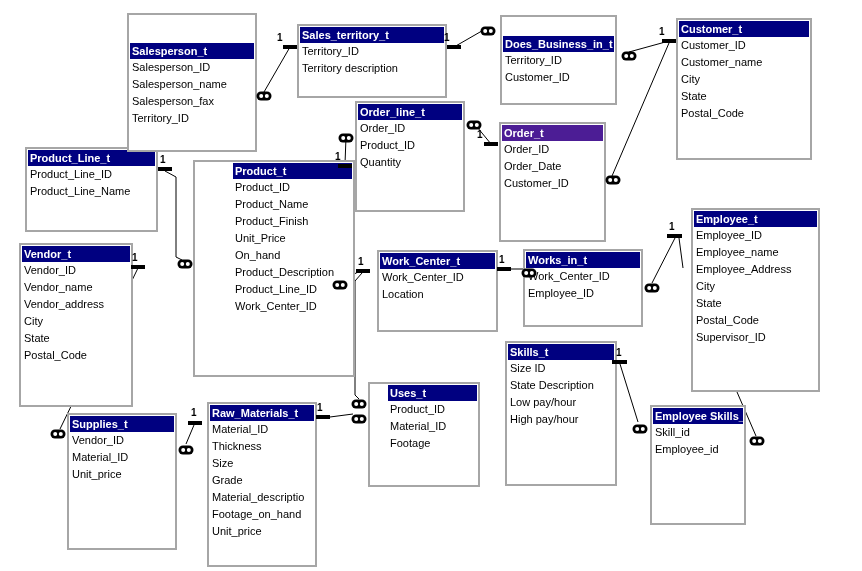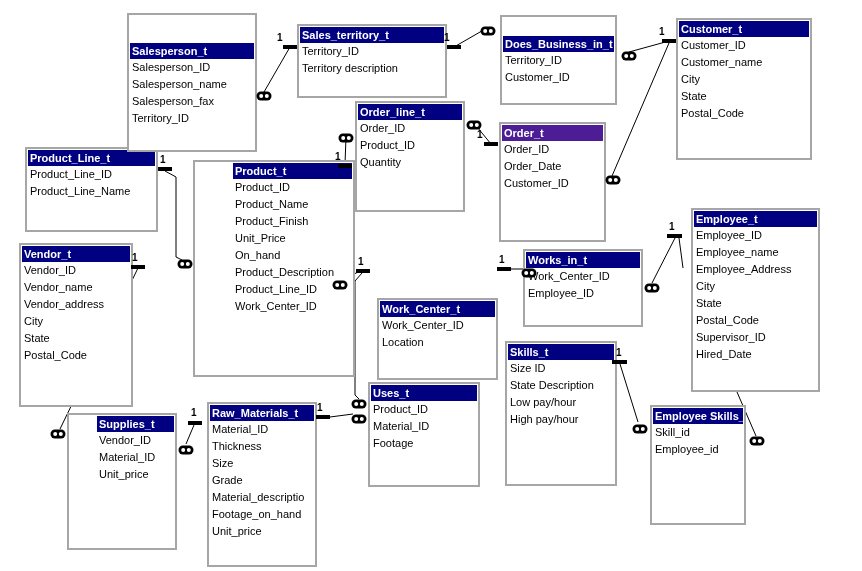--- a/index.html
+++ b/index.html
@@ -93,55 +93,54 @@
     </div>
     <div class="tbl" style="left: 19px; top: 243px; width: 114px; height: 164px; z-index: 2; border-color: rgb(166, 166, 166);">
       <div class="hdr" style="background: rgb(0, 0, 128); color: rgb(255, 255, 255);">Vendor_t</div>
       <div class="fld">Vendor_ID</div>
       <div class="fld">Vendor_name</div>
       <div class="fld">Vendor_address</div>
       <div class="fld">City</div>
       <div class="fld">State</div>
       <div class="fld">Postal_Code</div>
     </div>
-    <div class="tbl" style="left: 377px; top: 250px; width: 121px; height: 82px; z-index: 2; border-color: rgb(166, 166, 166); margin-top: 48px;">
+    <div class="tbl" style="left: 377px; top: 250px; width: 121px; height: 82px; z-index: 2; border-color: rgb(166, 166, 166);">
       <div class="hdr" style="background: rgb(0, 0, 128); color: rgb(255, 255, 255);">Work_Center_t</div>
       <div class="fld">Work_Center_ID</div>
       <div class="fld">Location</div>
     </div>
     <div class="tbl" style="left: 523px; top: 249px; width: 120px; height: 78px; z-index: 2; border-color: rgb(166, 166, 166);">
       <div class="hdr" style="background: rgb(0, 0, 128); color: rgb(255, 255, 255);">Works_in_t</div>
       <div class="fld">Work_Center_ID</div>
       <div class="fld">Employee_ID</div>
     </div>
     <div class="tbl" style="left: 683px; top: 208px; width: 129px; height: 184px; z-index: 2; border-color: rgb(166, 166, 166); margin-left: 8px;">
       <div class="hdr" style="background: rgb(0, 0, 128); color: rgb(255, 255, 255);">Employee_t</div>
       <div class="fld">Employee_ID</div>
       <div class="fld">Employee_name</div>
       <div class="fld">Employee_Address</div>
       <div class="fld">City</div>
       <div class="fld">State</div>
       <div class="fld">Postal_Code</div>
       <div class="fld">Supervisor_ID</div>
-      <div class="fld">Hired_Date</div>
     </div>
     <div class="tbl" style="left: 505px; top: 341px; width: 112px; height: 145px; z-index: 2; border-color: rgb(166, 166, 166);">
       <div class="hdr" style="background: rgb(0, 0, 128); color: rgb(255, 255, 255);">Skills_t</div>
       <div class="fld">Size ID</div>
       <div class="fld">State Description</div>
       <div class="fld">Low pay/hour</div>
       <div class="fld">High pay/hour</div>
     </div>
-    <div class="tbl" style="left: 368px; top: 382px; width: 112px; height: 105px; z-index: 2; border-color: rgb(166, 166, 166);">
+    <div class="tbl" style="left: 368px; top: 382px; width: 112px; height: 105px; z-index: 2; border-color: rgb(166, 166, 166); padding-left: 17px;">
       <div class="hdr" style="background: rgb(0, 0, 128); color: rgb(255, 255, 255);">Uses_t</div>
       <div class="fld">Product_ID</div>
       <div class="fld">Material_ID</div>
       <div class="fld">Footage</div>
     </div>
-    <div class="tbl" style="left: 67px; top: 413px; width: 110px; height: 137px; z-index: 2; border-color: rgb(166, 166, 166); padding-left: 27px;">
+    <div class="tbl" style="left: 67px; top: 413px; width: 110px; height: 137px; z-index: 2; border-color: rgb(166, 166, 166);">
       <div class="hdr" style="background: rgb(0, 0, 128); color: rgb(255, 255, 255);">Supplies_t</div>
       <div class="fld">Vendor_ID</div>
       <div class="fld">Material_ID</div>
       <div class="fld">Unit_price</div>
     </div>
     <div class="tbl" style="left: 207px; top: 402px; width: 110px; height: 165px; z-index: 2; border-color: rgb(166, 166, 166);">
       <div class="hdr" style="background: rgb(0, 0, 128); color: rgb(255, 255, 255);">Raw_Materials_t</div>
       <div class="fld">Material_ID</div>
       <div class="fld">Thickness</div>
       <div class="fld">Size</div>

